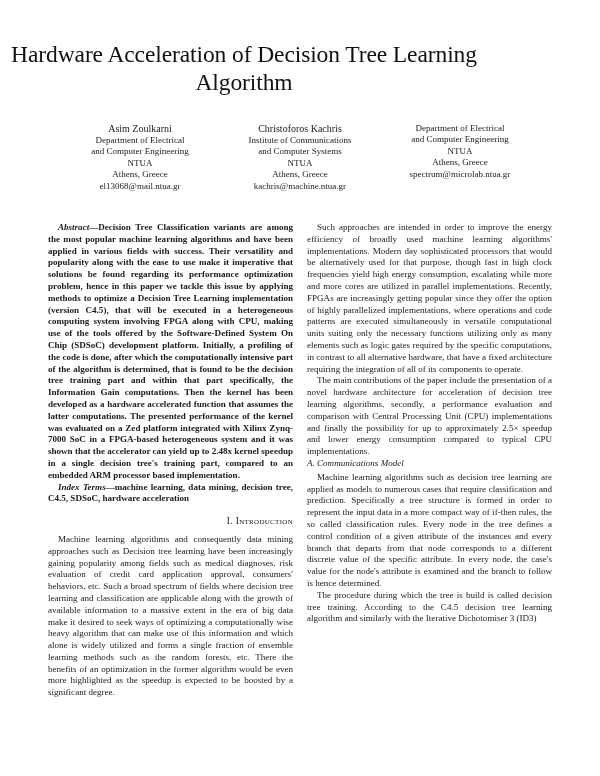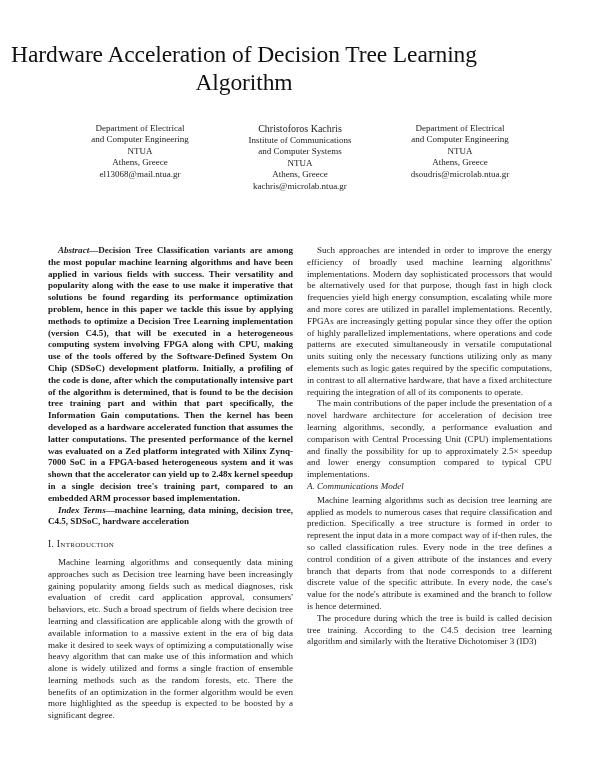--- a/index.html
+++ b/index.html
@@ -5,57 +5,58 @@
   html, body { margin: 0; padding: 0; background: #ffffff; }
   body { width: 600px; height: 776px; position: relative; overflow: hidden;
          font-family: "Liberation Serif", "DejaVu Serif", serif; color: #1a1a1a; }
   .title { position: absolute; top: 40px; left: 0; width: 488px; text-align: center;
            font-size: 23.5px; line-height: 28px; letter-spacing: -0.1px; color: #111; }
   .authors { position: absolute; top: 123px; left: 60px; width: 480px; display: flex; }
   .author { flex: 1; text-align: center; font-size: 9px; line-height: 11.4px; }
   .author .name { font-size: 10px; line-height: 12px; }
   .author .it { }
   .col { position: absolute; top: 222px; width: 245px; font-size: 9.05px; line-height: 11.8px;
-         text-align: justify; hyphens: manual; margin-top: 23px; }
+         text-align: justify; hyphens: manual; }
   .col-left { left: 48px; }
   .col-right { left: 307px; }
   .abstract p, .abstract { font-weight: bold; }
   p { margin: 0; text-indent: 10px; }
   .abs-label, .idx-label { font-style: italic; font-weight: bold; }
-  .section-heading { text-align: left; font-variant: small-caps; font-size: 9.5px;
+  .section-heading { text-align: right; font-variant: small-caps; font-size: 9.5px;
                      margin: 11px 0 6px 0; letter-spacing: 0.3px; }
   .subsection-heading { font-style: italic; margin: 0 0 2px 0; text-indent: 0; }
 </style>
 </head>
 <body>
 
 <div class="title">Hardware Acceleration of Decision Tree Learning Algorithm</div>
 
 <div class="authors">
   <div class="author">
+    <div class="name">Asim Zoulkarni</div>
     <div class="it">Department of Electrical</div>
     <div class="it">and Computer Engineering</div>
     <div class="it">NTUA</div>
     <div>Athens, Greece</div>
     <div>el13068@mail.ntua.gr</div>
   </div>
   <div class="author">
     <div class="name">Christoforos Kachris</div>
     <div class="it">Institute of Communications</div>
     <div class="it">and Computer Systems</div>
     <div class="it">NTUA</div>
     <div>Athens, Greece</div>
-    <div>kachris@microlab.ntua.gr</div>
+    <div>kachris@machine.ntua.gr</div>
   </div>
   <div class="author">
     <div class="it">Department of Electrical</div>
     <div class="it">and Computer Engineering</div>
     <div class="it">NTUA</div>
     <div>Athens, Greece</div>
-    <div>dsoudris@microlab.ntua.gr</div>
+    <div>spectrum@microlab.ntua.gr</div>
   </div>
 </div>
 
 <div class="col col-left">
   <p class="abstract"><span class="abs-label">Abstract</span><span>—Decision Tree Classification variants are among the most popular machine learning algorithms and have been applied in various fields with success. Their versatility and popularity along with the ease to use make it imperative that solutions be found regarding its performance optimization problem, hence in this paper we tackle this issue by applying methods to optimize a Decision Tree Learning implementation (version C4.5), that will be executed in a heterogeneous computing system involving FPGA along with CPU, making use of the tools offered by the Software-Defined System On Chip (SDSoC) development platform. Initially, a profiling of the code is done, after which the computationally intensive part of the algorithm is determined, that is found to be the decision tree training part and within that part specifically, the Information Gain computations. Then the kernel has been developed as a hardware accelerated function that assumes the latter computations. The presented performance of the kernel was evaluated on a Zed platform integrated with Xilinx Zynq-7000 SoC in a FPGA-based heterogeneous system and it was shown that the accelerator can yield up to 2.48x kernel speedup in a single decision tree's training part, compared to an embedded ARM processor based implementation.</span></p>
   <p class="abstract"><span class="idx-label">Index Terms</span><span>—machine learning, data mining, decision tree, C4.5, SDSoC, hardware acceleration</span></p>
   <div class="section-heading">I. Introduction</div>
   <p>Machine learning algorithms and consequently data mining approaches such as Decision tree learning have been increasingly gaining popularity among fields such as medical diagnoses, risk evaluation of credit card application approval, consumers' behaviors, etc. Such a broad spectrum of fields where decision tree learning and classification are applicable along with the growth of available information to a massive extent in the era of big data make it desired to seek ways of optimizing a computationally wise heavy algorithm that can make use of this information and which alone is widely utilized and forms a single fraction of ensemble learning methods such as the random forests, etc. There the benefits of an optimization in the former algorithm would be even more highlighted as the speedup is expected to be boosted by a significant degree.</p>
 </div>
 

